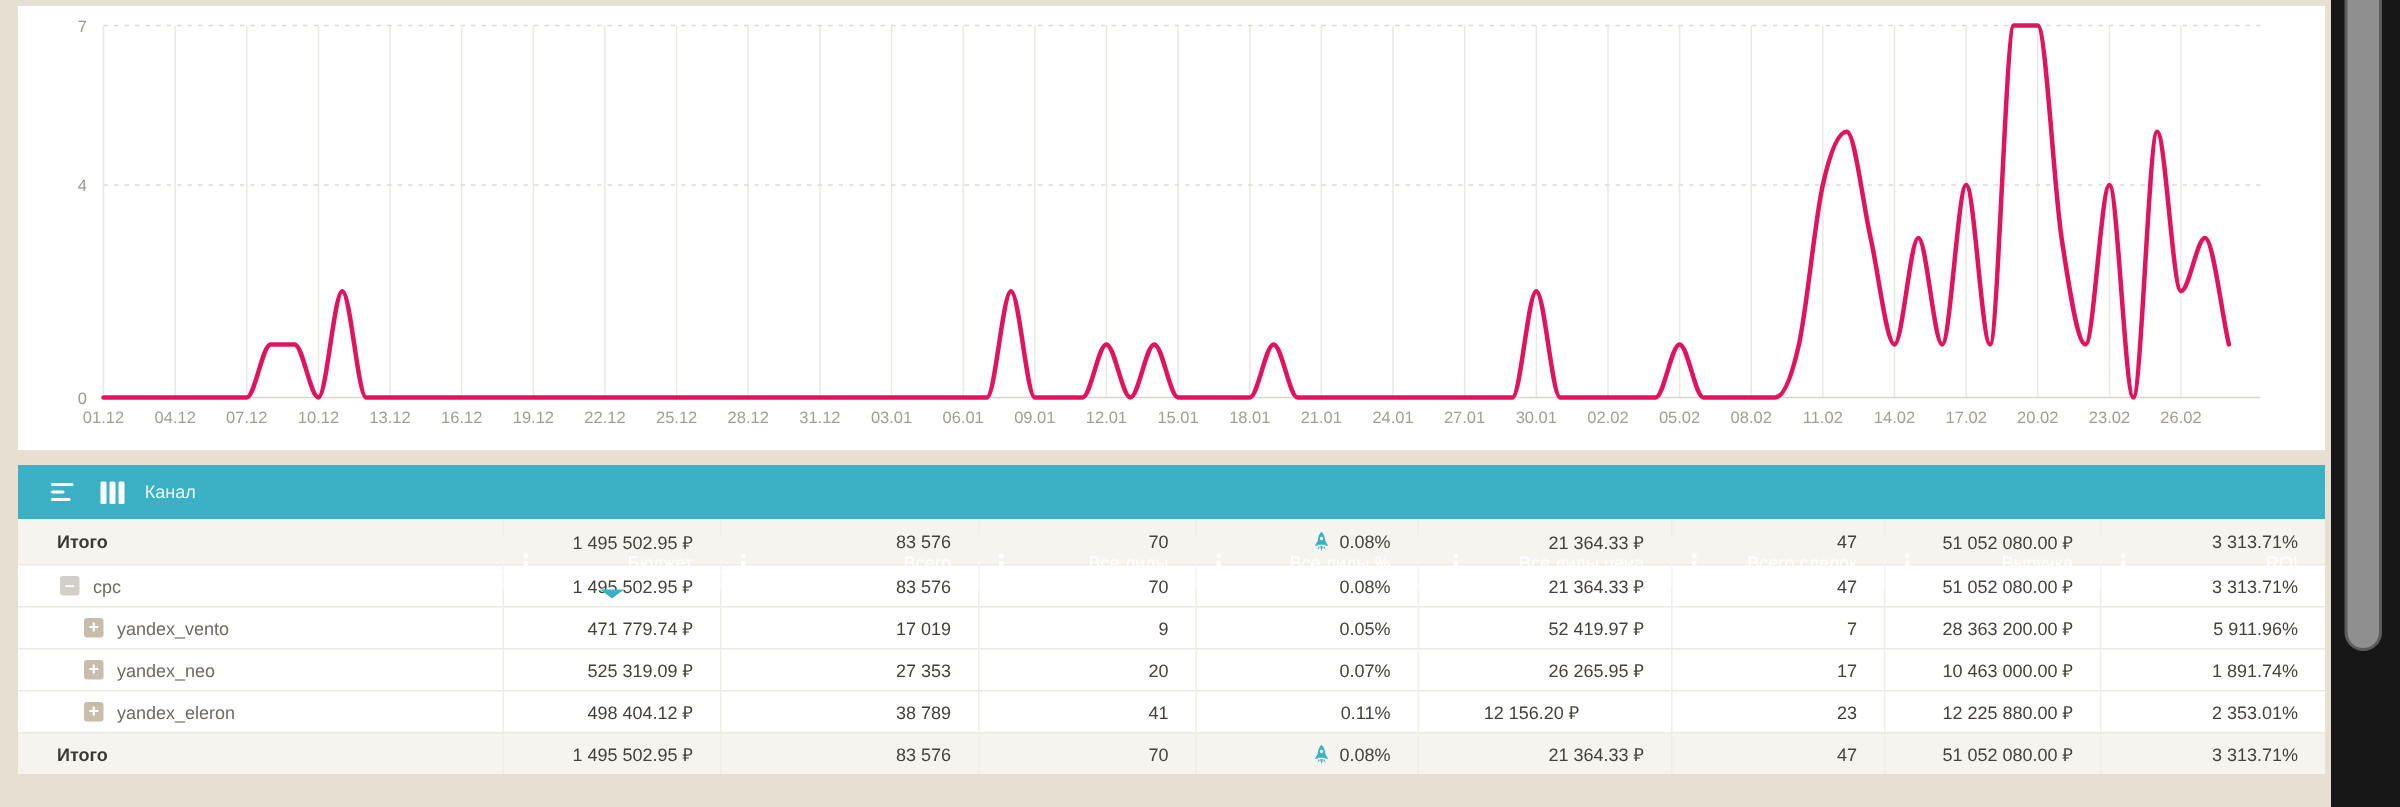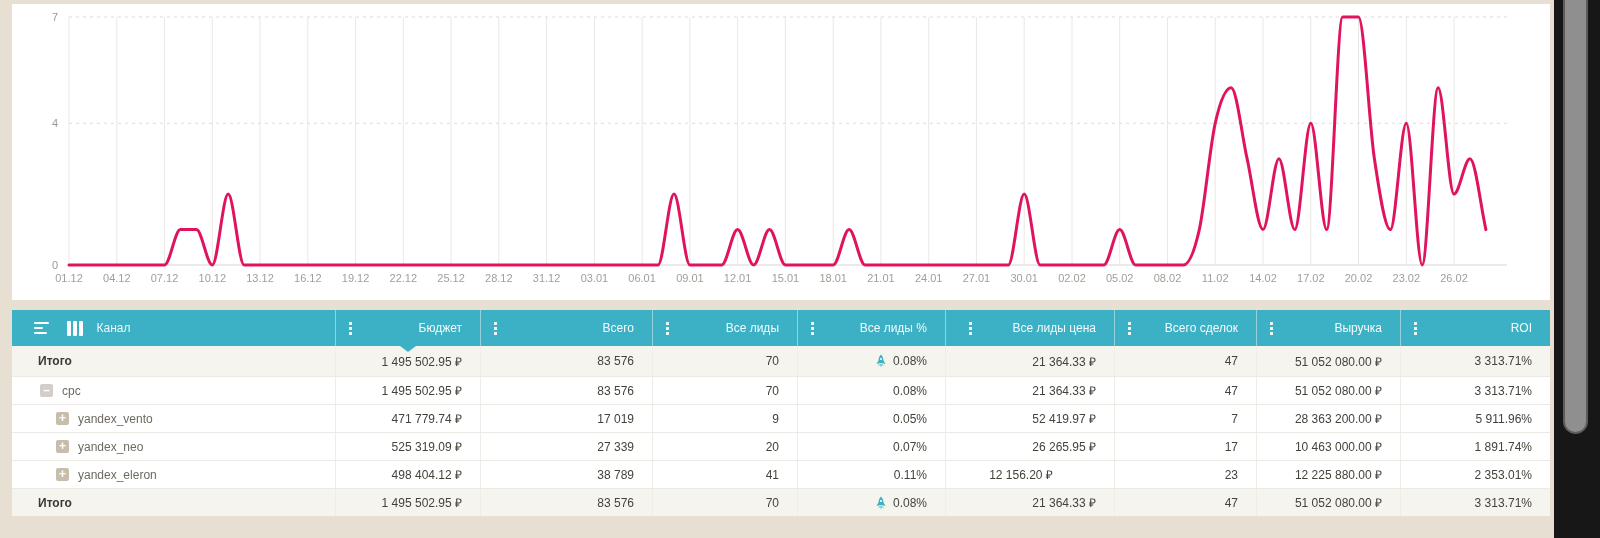--- a/index.html
+++ b/index.html
@@ -18,21 +18,21 @@
   .table-card{
     position:absolute;left:12px;top:310px;width:1538px;
     background:#ffffff;
   }
   .t-header{display:flex;height:36px;background:#3cb0c4;}
   .h-cell{
     position:relative;display:flex;align-items:center;height:100%;
     box-sizing:border-box;color:rgba(255,255,255,.95);font-size:12px;
     cursor:pointer;
   }
-  .h-cell.sep{border-left:1px solid rgba(255,255,255,.45);}
+  .h-cell.sep{border-left:1px solid rgba(255,255,255,.45);margin-top:47px;}
   .h-label-right{margin-left:auto;padding-right:18px;white-space:nowrap;}
   .h-label-left{margin-left:14px;white-space:nowrap;color:rgba(255,255,255,.9);}
   .dots{display:flex;flex-direction:column;gap:2px;margin-left:10px;padding:4px 3px;cursor:pointer;}
   .dots i{width:3px;height:3px;background:rgba(255,255,255,.9);display:block;}
   .notch{
     position:absolute;bottom:-6px;left:50%;transform:translateX(-50%);
     width:0;height:0;border-left:8px solid transparent;border-right:8px solid transparent;
     border-top:6px solid #3cb0c4;
   }
   .icon-filter{display:inline-flex;flex-direction:column;gap:2.5px;margin-left:22px;cursor:pointer;}
@@ -322,21 +322,21 @@
       </div>
       <div class="t-row">
         <div class="t-cell name-cell" style="flex:1 1 auto;padding-left:44px;">
           <span class="exp-icon plus">+</span>
           <span>yandex_neo</span>
         </div>
         <div class="t-cell" style="width:145px;flex:0 0 145px;">
           <span>525 319.09 ₽</span>
         </div>
         <div class="t-cell" style="width:172px;flex:0 0 172px;">
-          <span>27 339</span>
+          <span>27 353</span>
         </div>
         <div class="t-cell" style="width:145px;flex:0 0 145px;">
           <span>20</span>
         </div>
         <div class="t-cell" style="width:148px;flex:0 0 148px;">
           <span>0.07%</span>
         </div>
         <div class="t-cell" style="width:169px;flex:0 0 169px;">
           <span>26 265.95 ₽</span>
         </div>

